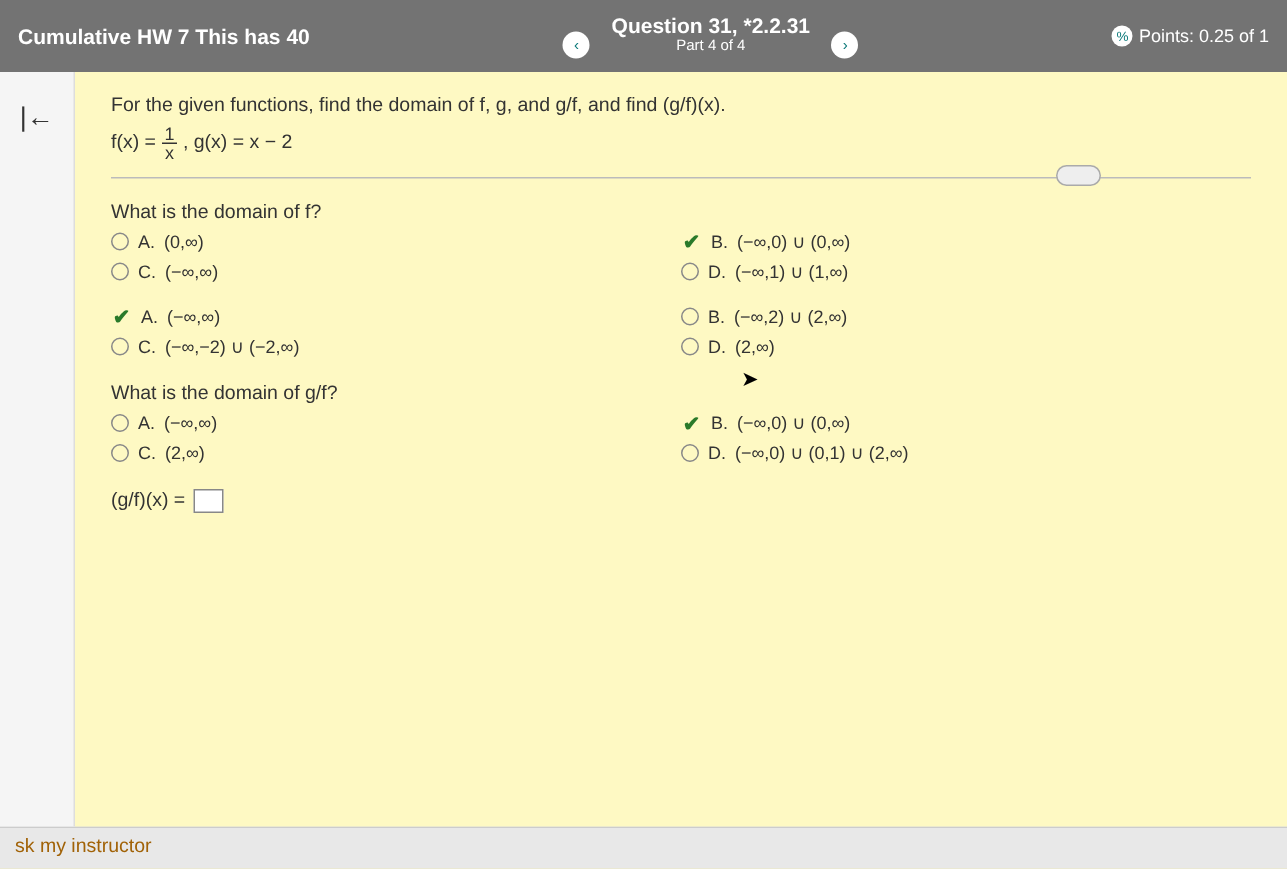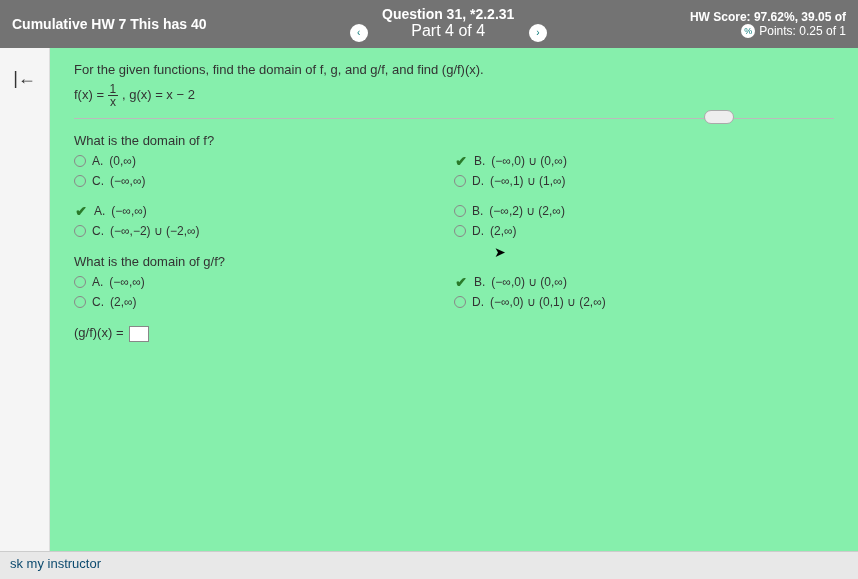--- a/index.html
+++ b/index.html
@@ -1,64 +1,63 @@
 <!DOCTYPE html>
 <html><head>
   <meta charset="utf-8">
   <style>
     * { margin: 0; padding: 0; box-sizing: border-box; }
     body { font-family: Arial, sans-serif; background: #d8d8d8; width: 858px; height: 579px; overflow: hidden; }
     .header { background: #737373; color: white; display: flex; align-items: center; padding: 8px 12px; height: 48px; }
     .header-left { flex: 0 0 auto; font-weight: bold; font-size: 14px; }
     .header-center { flex: 1; text-align: center; }
     .header-center .qtitle { font-weight: bold; font-size: 14px; }
-    .header-center .qpart { font-size: 16px; }
+    .header-center .qpart { font-size: 10px; }
     .nav-btn { display: inline-flex; width: 18px; height: 18px; background: white; border-radius: 50%; color: #0d7a7a; align-items: center; justify-content: center; font-size: 10px; margin: 0 10px; cursor: pointer; }
     .header-right { flex: 0 0 auto; text-align: right; font-size: 12px; }
     .header-right .pts { display: flex; align-items: center; justify-content: flex-end; gap: 4px; }
     .pct-icon { width: 14px; height: 14px; background: white; border-radius: 50%; color: #0d7a7a; font-size: 9px; display: inline-flex; align-items: center; justify-content: center; }
     .content-wrap { display: flex; background: #f5f5f5; height: calc(100% - 48px - 28px); }
     .collapse-col { width: 50px; display: flex; align-items: flex-start; justify-content: center; padding-top: 20px; background: #f5f5f5; border-right: 1px solid #ddd; }
     .collapse-btn { font-size: 18px; cursor: pointer; color: #333; }
-    .main { flex: 1; padding: 14px 24px 14px 24px; background: #86efac; overflow: hidden; font-size: 13px; color: #333; }
+    .main { flex: 1; padding: 14px 24px 14px 24px; background: #fef9c3; overflow: hidden; font-size: 13px; color: #333; }
     .prompt { margin-bottom: 6px; }
     .formula { margin-bottom: 10px; }
     .hr { border-bottom: 1px solid #bbb; margin: 10px 0 14px 0; position: relative; }
     .pill { position: absolute; right: 100px; top: -8px; width: 30px; height: 14px; border: 1px solid #aaa; border-radius: 8px; background: #eee; }
     .qblock { margin-bottom: 10px; }
     .qtext { margin-bottom: 6px; }
     .opts { display: flex; }
     .optcol { flex: 1; }
     .opt { display: flex; align-items: center; gap: 6px; margin-bottom: 6px; font-size: 12px; }
     .radio { width: 12px; height: 12px; border: 1px solid #888; border-radius: 50%; display: inline-block; }
     .check { width: 14px; height: 14px; display: inline-flex; align-items: center; justify-content: center; color: #2a7a2a; font-weight: bold; font-size: 14px; }
     .label { font-weight: normal; }
     .expr { }
     .answer-box { display: inline-block; width: 20px; height: 16px; border: 1px solid #888; background: white; vertical-align: middle; margin-left: 2px; }
-    .footer { height: 28px; background: #e8e8e8; padding: 4px 10px; font-size: 13px; color: #0c4a6e; border-top: 1px solid #ccc; }
+    .footer { height: 28px; background: #e8e8e8; padding: 4px 10px; font-size: 13px; color: #a16207; border-top: 1px solid #ccc; }
     .frac { display: inline-block; text-align: center; vertical-align: middle; font-size: 12px; line-height: 1; }
     .frac .n { display: block; border-bottom: 1px solid #333; padding: 0 2px; }
     .frac .d { display: block; padding: 0 2px; }
     .cursor { position: absolute; font-size: 14px; color: black; }
   </style>
 </head>
 <body>
 
 <div class="header">
   <div class="header-left">Cumulative HW 7 This has 40</div>
   <div class="header-center">
     <span class="nav-btn">‹</span>
     <span style="display:inline-block">
       <div class="qtitle">Question 31, *2.2.31</div>
       <div class="qpart">Part 4 of 4</div>
     </span>
     <span class="nav-btn">›</span>
   </div>
   <div class="header-right">
-    <div style="font-weight:bold">HW Score: 97.62%, 39.05 of</div>
     <div class="pts">
       <span class="pct-icon">%</span>
       <span style="font-weight:normal">Points: 0.25 of 1</span>
     </div>
   </div>
 </div>
 
 <div class="content-wrap">
   <div class="collapse-col">
     <span class="collapse-btn">|←</span>

